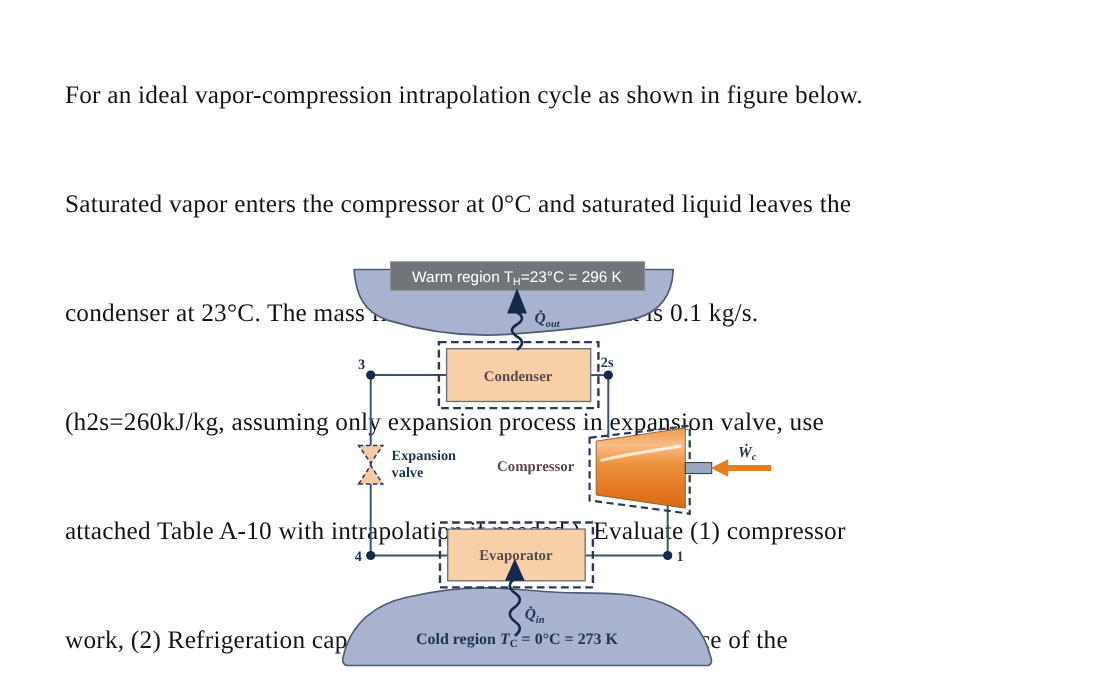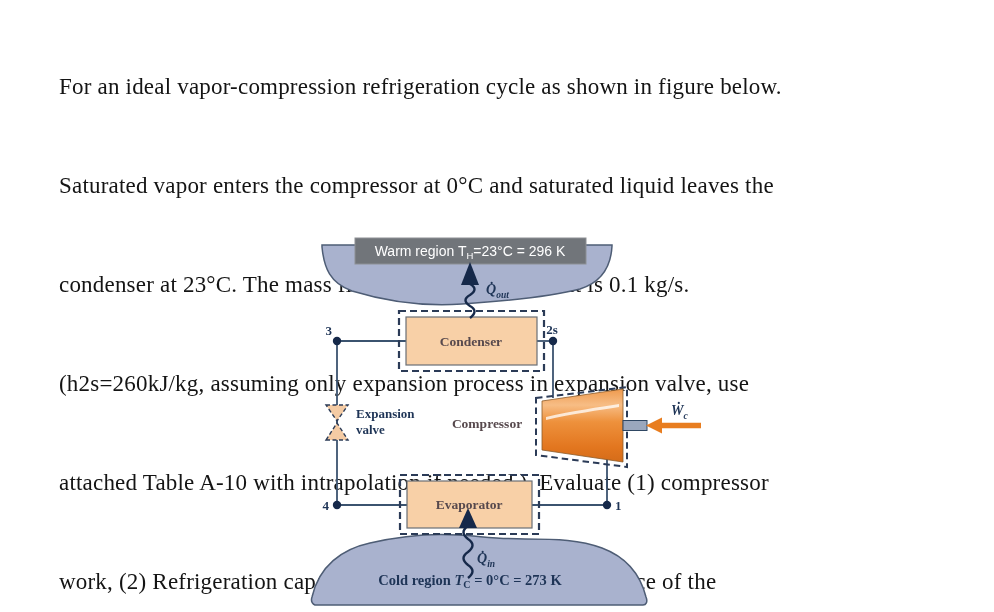--- a/index.html
+++ b/index.html
@@ -16,21 +16,21 @@
   .q-label{font-family:"Liberation Serif",serif;font-weight:bold;font-style:italic;font-size:14px;fill:#1e3456;}
   .cold-text{font-family:"Liberation Serif",serif;font-weight:bold;font-size:14.5px;fill:#1e3456;}
   .it{font-style:italic;}
 </style>
 </head>
 <body>
 
 <div class="page">
 
   <div class="problem">
-    <div>For an ideal vapor-compression refrigeration cycle as shown in figure below.</div>
+    <div>For an ideal vapor-compression intrapolation cycle as shown in figure below.</div>
     <div>Saturated vapor enters the compressor at 0°C and saturated liquid leaves the</div>
     <div>condenser at 23°C. The mass flowrate of the refrigerant is 0.1 kg/s.</div>
     <div>(h2s=260kJ/kg, assuming only expansion process in expansion valve, use</div>
     <div>attached Table A-10 with intrapolation if needed.). Evaluate (1) compressor</div>
     <div>work, (2) Refrigeration capacity (3) Coefficient of performance of the</div>
     
   </div>
 
   <svg class="figure" width="994" height="612" viewBox="0 0 994 612">
 

